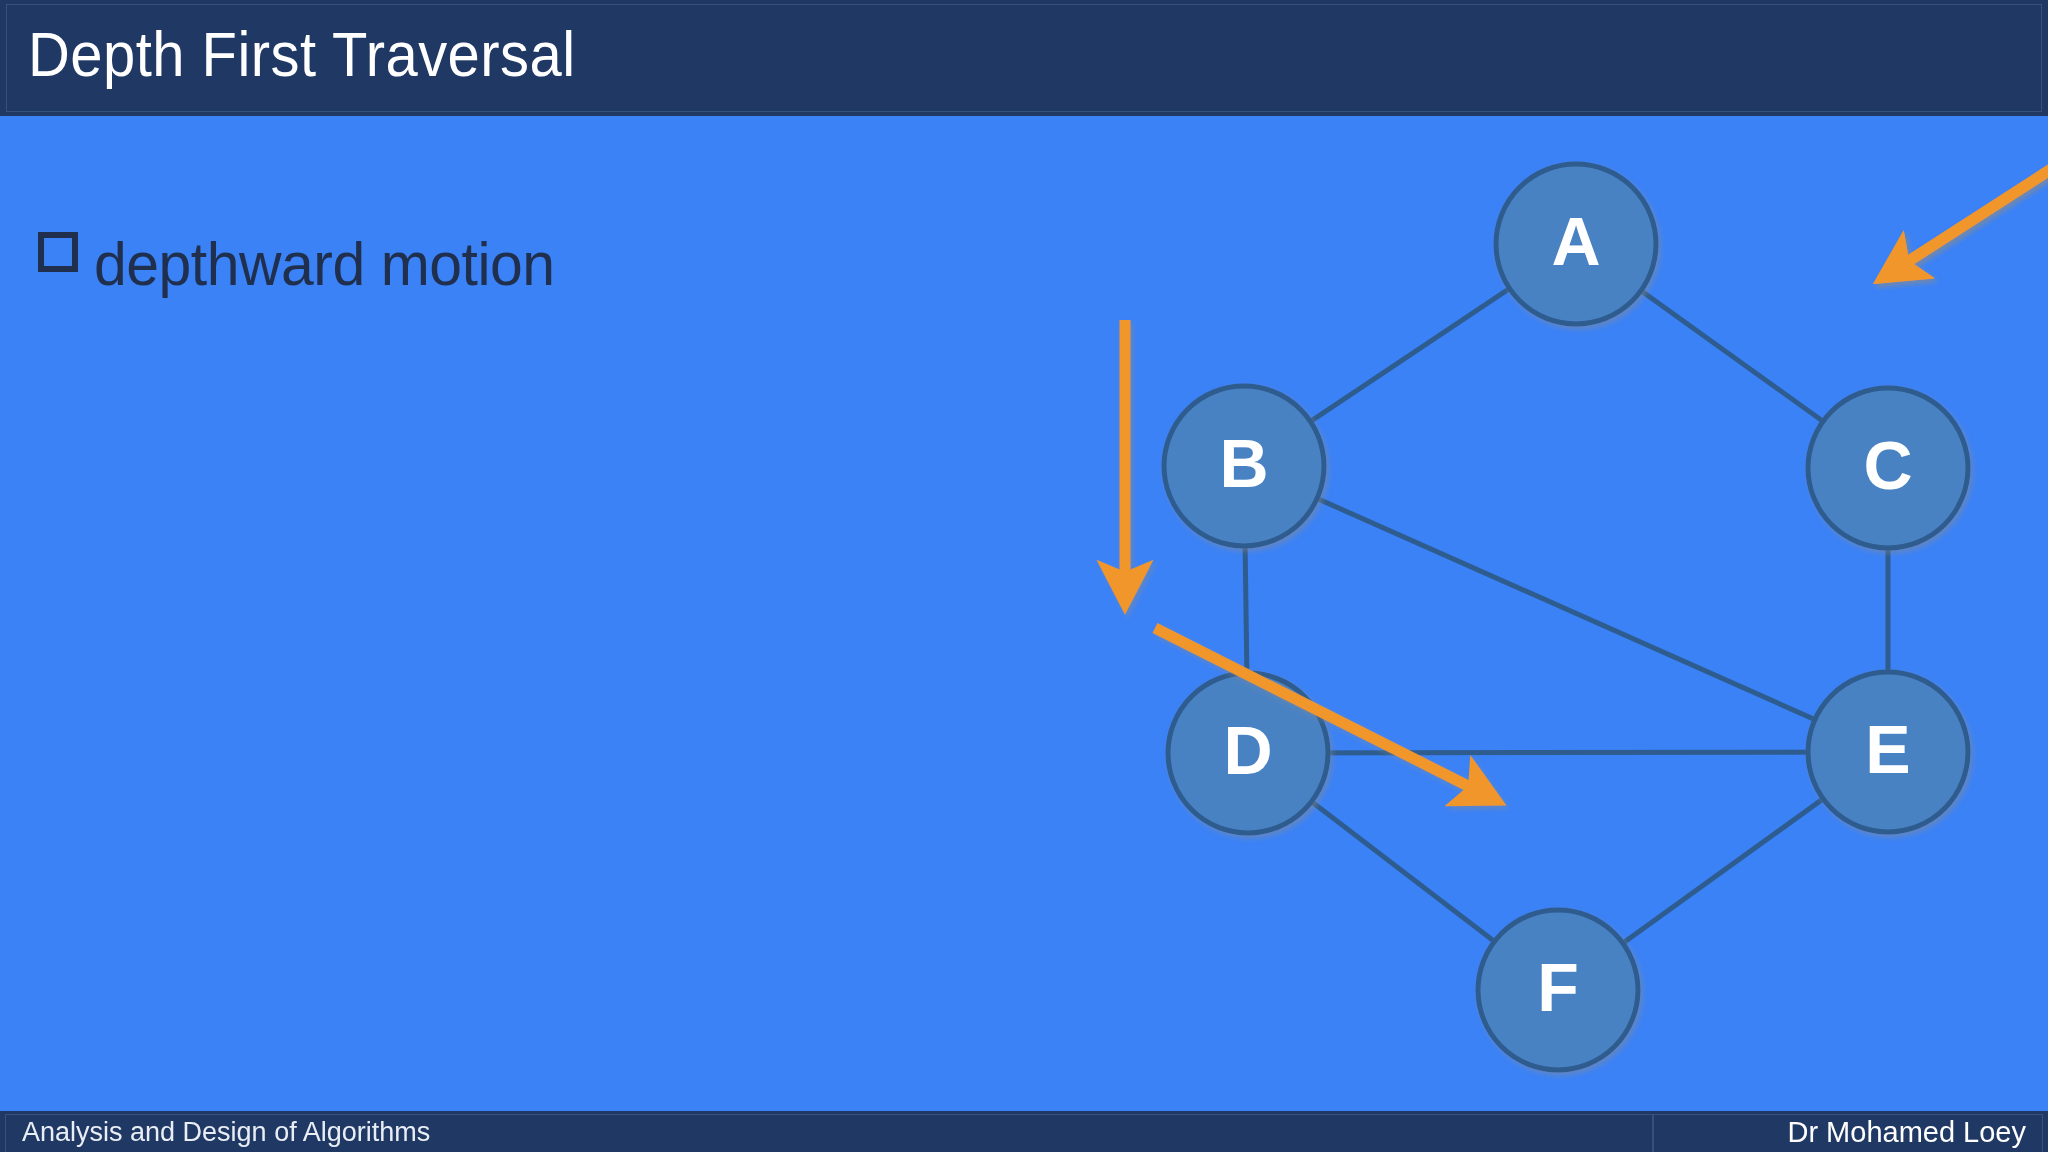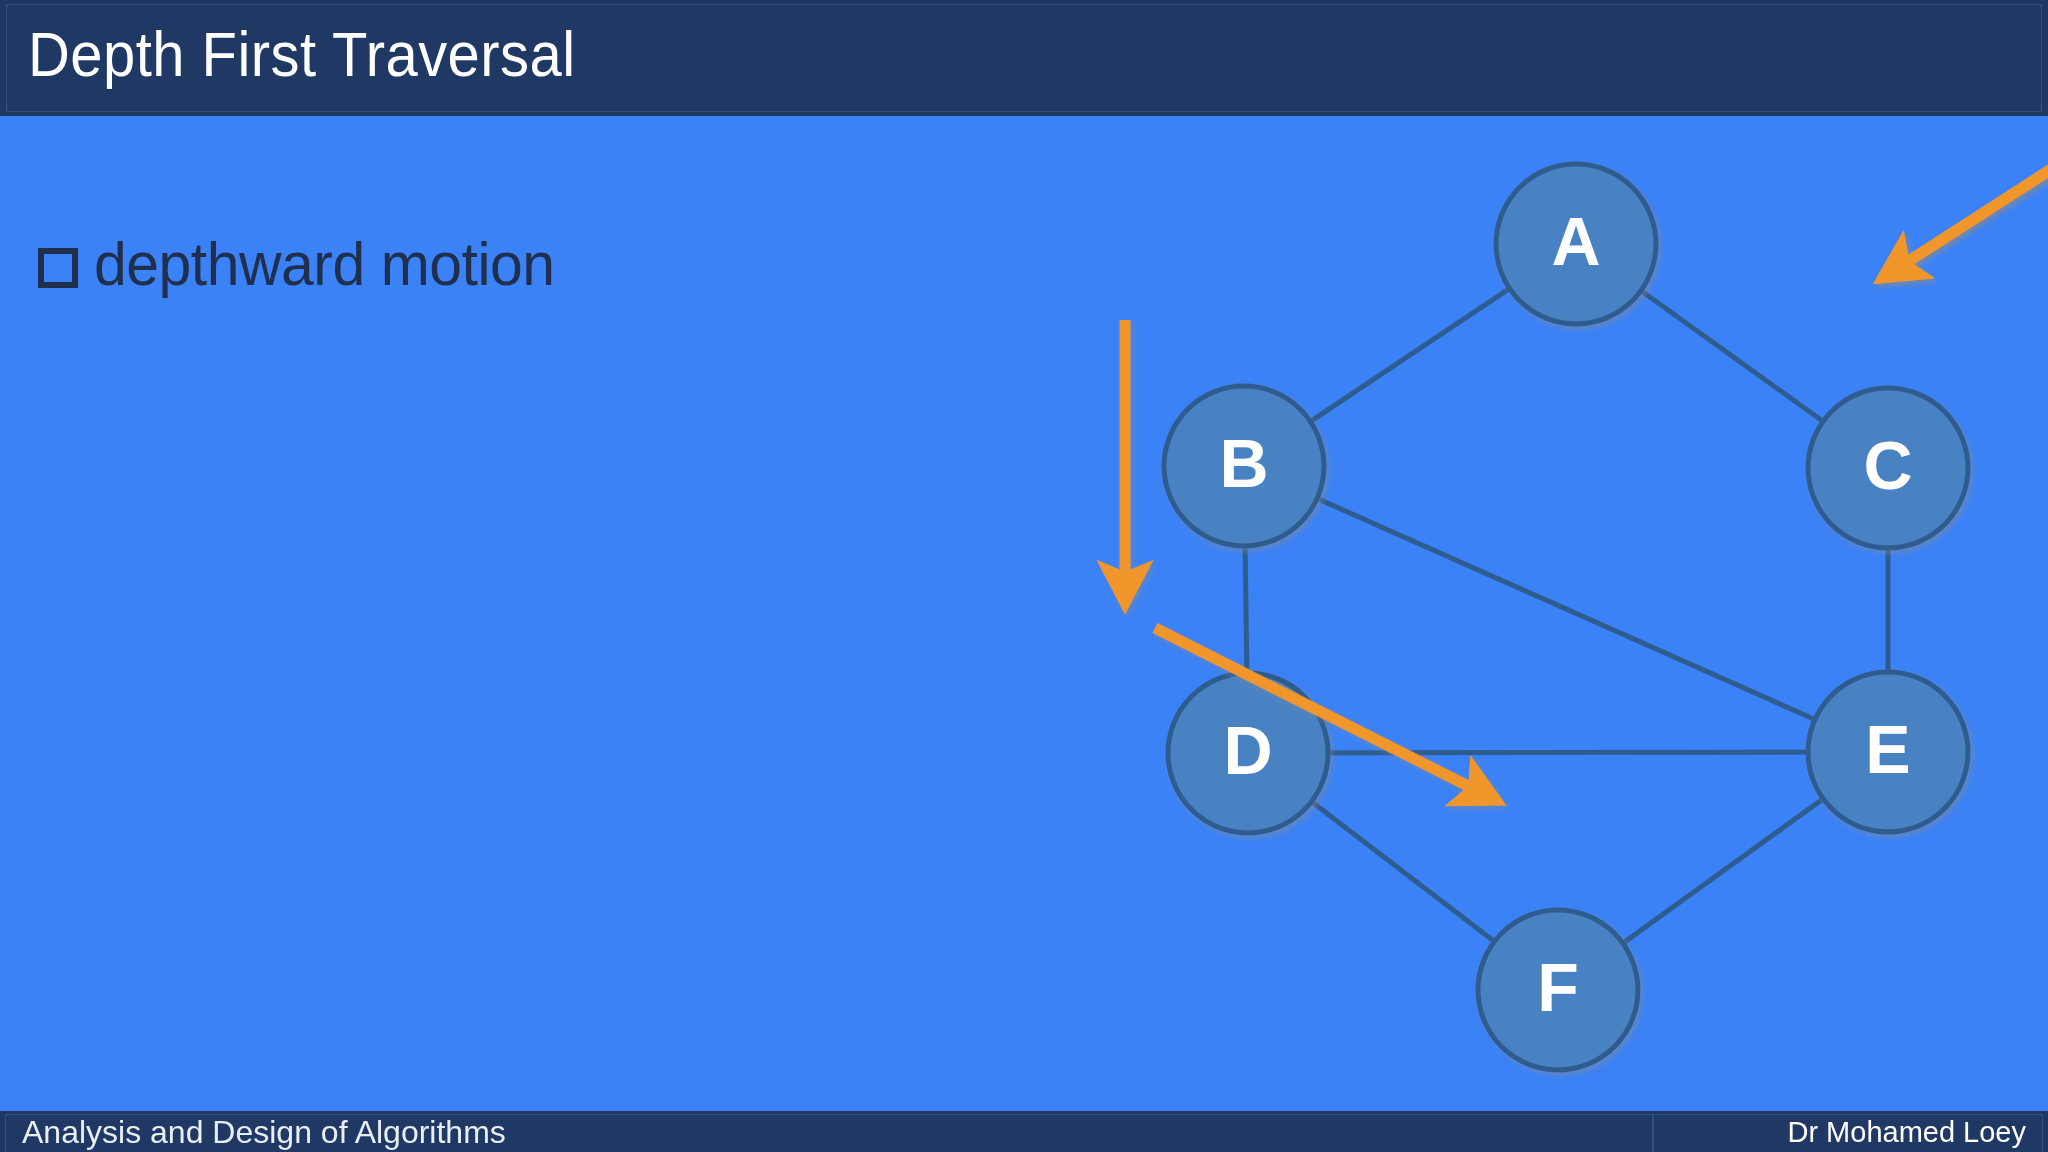--- a/index.html
+++ b/index.html
@@ -55,21 +55,21 @@
     transform: scaleX(0.92);
     transform-origin: left center;
   }
 
   
   #bullet-row {
     position: absolute;
     left: 38px;
     top: 228px;
     display: flex;
-    align-items: center;
+    align-items: flex-start;
     white-space: nowrap;
   }
   #bullet-marker {
     width: 40px;
     height: 40px;
     border: 6px solid #1F2F4D;
     box-sizing: border-box;
     margin-right: 16px;
     position: relative;
     top: 4px;
@@ -130,21 +130,21 @@
     pointer-events: none;
   }
   #footer-left {
     position: absolute;
     left: 22px;
     top: 1px;
     height: 40px;
     line-height: 40px;
     color: #e9eef5;
     font-family: "Liberation Sans", sans-serif;
-    font-size: 32px;
+    font-size: 27px;
     white-space: nowrap;
   }
   #footer-divider {
     position: absolute;
     left: 1652px;
     top: 4px;
     width: 2px;
     height: 37px;
     background: #33527f;
   }

